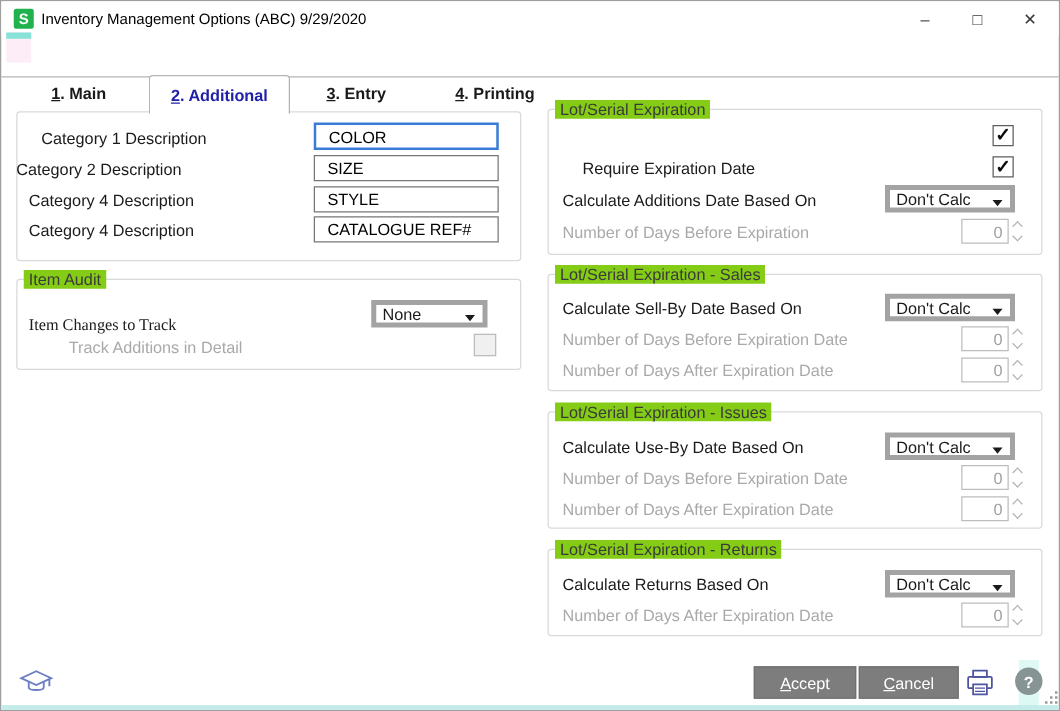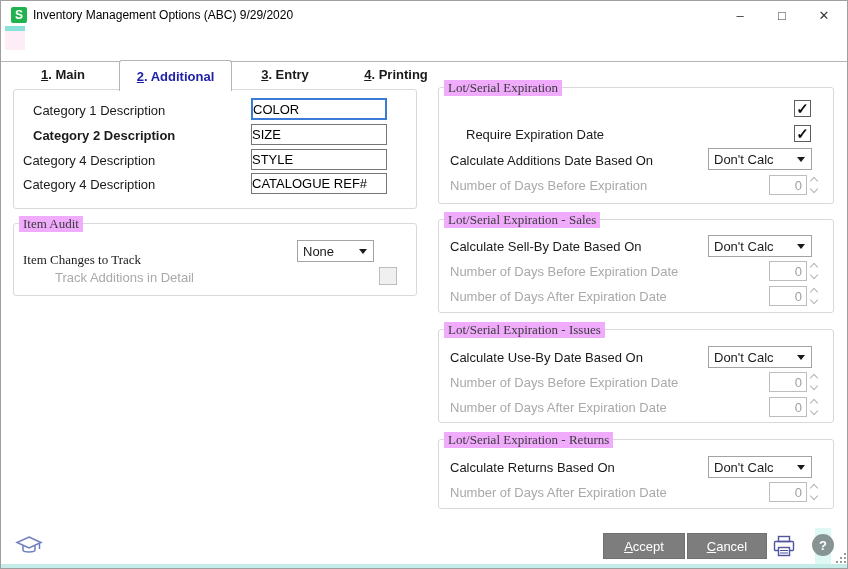--- a/index.html
+++ b/index.html
@@ -25,30 +25,30 @@
   
   .tabstrip { position:absolute; left:0; top:28px; width:100%; height:33px; border-bottom:1px solid #b5b5b5; }
   .tab { position:absolute; top:32px; height:26px; display:flex; align-items:center; justify-content:center;
          font-weight:bold; color:#1a1a1a; cursor:default; white-space:pre; }
   .tab.active { top:31px; height:31px; background:#fff; border:1px solid #b5b5b5; border-bottom:none;
                 border-radius:3px 3px 0 0; color:#2020a8; z-index:2; }
   .ul { text-decoration:underline; }
 
   
   .group { position:absolute; border:1px solid #d9d9d9; border-radius:3px; background:transparent; }
-  .gtitle { position:absolute; background:#f0abfc; padding:0 4px; color:#3a3a3a; white-space:nowrap; z-index:1;font-family:Liberation Serif, serif; }
+  .gtitle { position:absolute; background:#84cc16; padding:0 4px; color:#3a3a3a; white-space:nowrap; z-index:1; }
 
   .lbl { position:absolute; white-space:nowrap; color:#1a1a1a; }
   .lbl.dis { color:#a9a9a9; }
 
-  .tin { position:absolute; height:21px; width:136px; border:1px solid #767676; background:#fff;
-         font-family:"Liberation Sans", sans-serif; font-size:13px; padding:0 0; color:#000; }
+  .tin { position:absolute; height:21px; width:148px; border:1px solid #767676; background:#fff;
+         font-family:"Liberation Sans", sans-serif; font-size:13px; padding:0 10px; color:#000; }
   .tin.focus { height:22px; border:2px solid #3a7bd5; }
 
-  .dd { position:absolute; height:22px; border:1px solid #a3a3a3; background:#fff; cursor:default;
+  .dd { position:absolute; height:22px; border:4px solid #a3a3a3; background:#fff; cursor:default;
         display:flex; align-items:center; padding-left:5px; }
   .dd .arr { position:absolute; right:6px; top:8px; width:0; height:0;
              border-left:4px solid transparent; border-right:4px solid transparent;
              border-top:5px solid #1a1a1a; }
 
   .spin { position:absolute; width:38px; height:20px; border:1px solid #bdbdbd; background:#fff;
           color:#a0a0a0; text-align:right; padding:2px 4px 0 0; }
   .chev { position:absolute; width:12px; height:20px; }
   .chev::before, .chev::after { content:""; position:absolute; left:3px; width:5px; height:5px;
           border-right:1.5px solid #b4b4b4; border-bottom:1.5px solid #b4b4b4; }
@@ -102,31 +102,31 @@
       <span class="ul">3</span><span>. Entry</span>
     </div>
     <div class="tab" style="left:336px; width:118px;">
       <span class="ul">4</span><span>. Printing</span>
     </div>
   </div>
 
   <div class="group" style="left:12px; top:88px; width:404px; height:120px;"></div>
   <span class="lbl" style="left:22px; top:102px;margin-left:10px;">Category 1 Description</span>
   <input class="tin focus" style="left: 250px; top: 97px;" value="COLOR">
-  <span class="lbl" style="left:32px; top:127px;font-weight:bold;">Category 2 Description</span>
+  <span class="lbl" style="left:12px; top:127px;">Category 2 Description</span>
   <input class="tin" style="left: 250px; top: 123px;" value="SIZE">
   <span class="lbl" style="left:22px; top:152px;">Category 4 Description</span>
   <input class="tin" style="left: 250px; top: 148px;" value="STYLE">
   <span class="lbl" style="left:22px; top:176px;">Category 4 Description</span>
   <input class="tin" style="left: 250px; top: 172px;" value="CATALOGUE REF#">
 
   <div class="group" style="left:12px; top:222px; width:404px; height:73px;"></div>
   <span class="gtitle" style="left:18px; top:215px;">Item Audit</span>
   <span class="lbl" style="left:22px; top:251px;font-family:Liberation Serif, serif;">Item Changes to Track</span>
-  <div class="dd" style="left:296px; top:239px; width:77px;">
+  <div class="dd" style="left:296px; top:239px; width:93px;">
     <span>None</span>
     <i class="arr"></i>
   </div>
   <span class="lbl dis" style="left:22px; top:269px;margin-left:32px;">Track Additions in Detail</span>
   <div class="cb dis" style="left:378px; top:266px;"></div>
 
   <div class="group" style="left:437px; top:86px; width:396px; height:117px;"></div>
   <span class="gtitle" style="left:443px; top:79px;">Lot/Serial Expiration</span>
   <div class="cb" style="left:793px; top:99px;">
     <span>✓</span>

